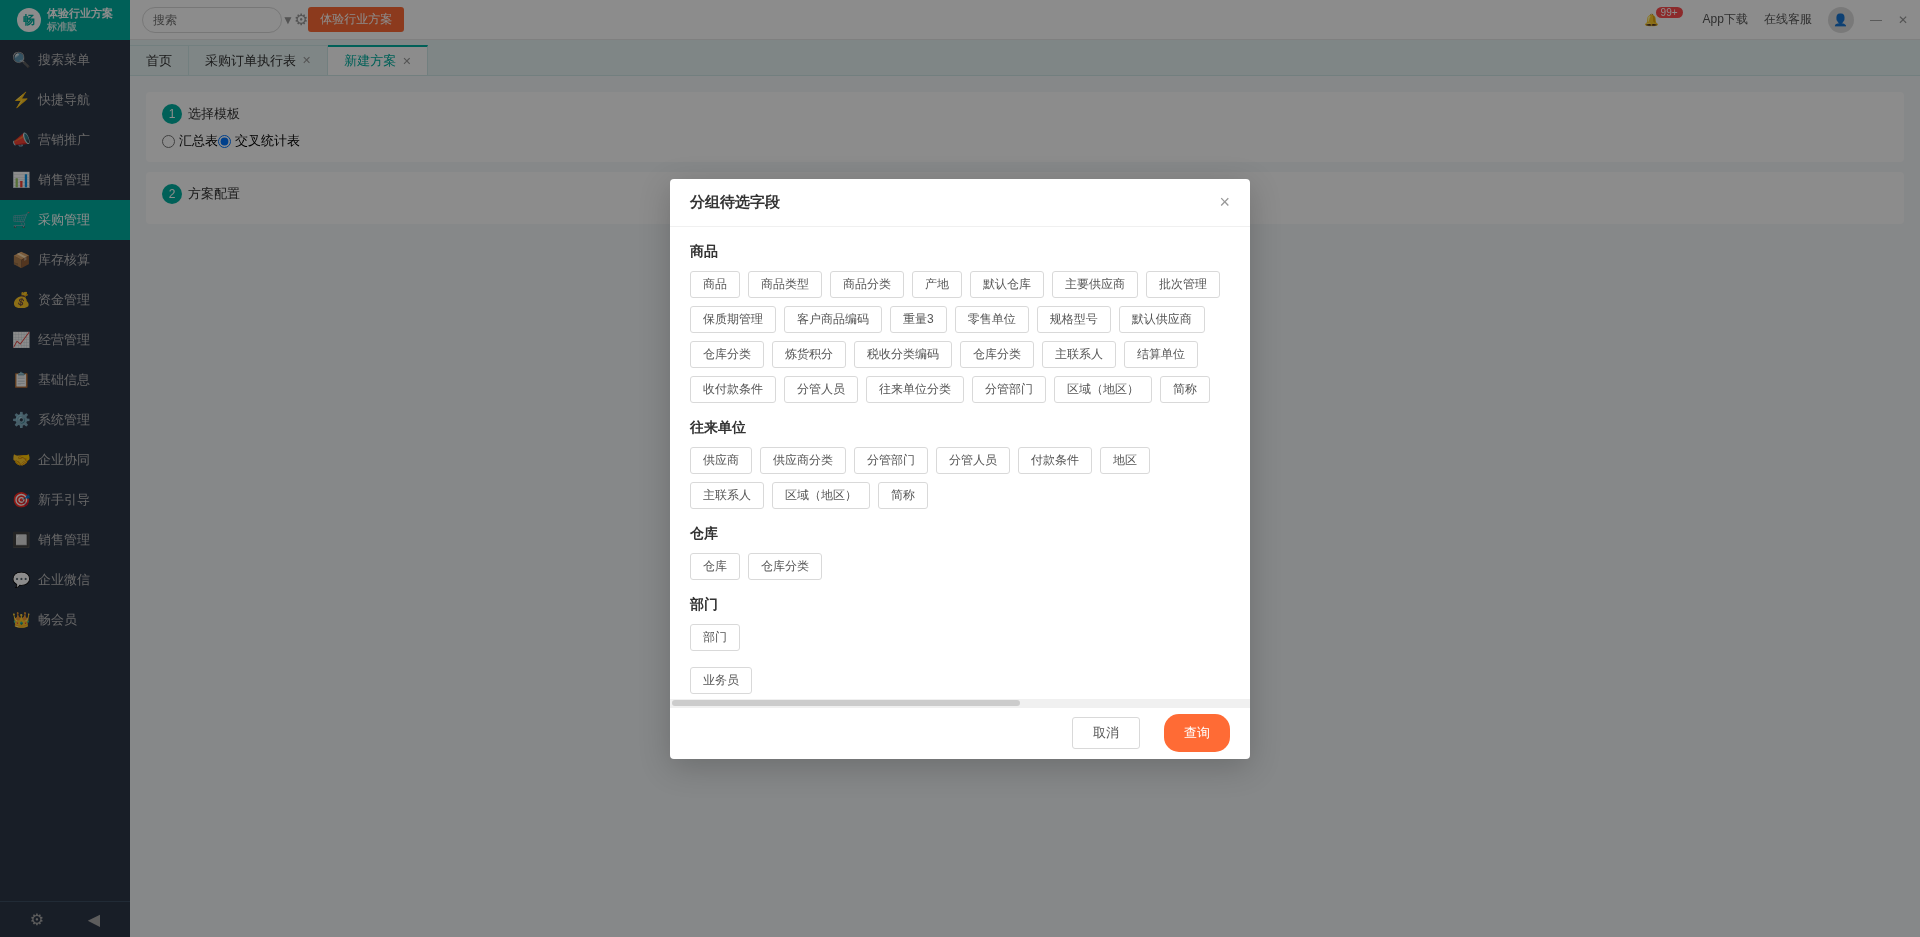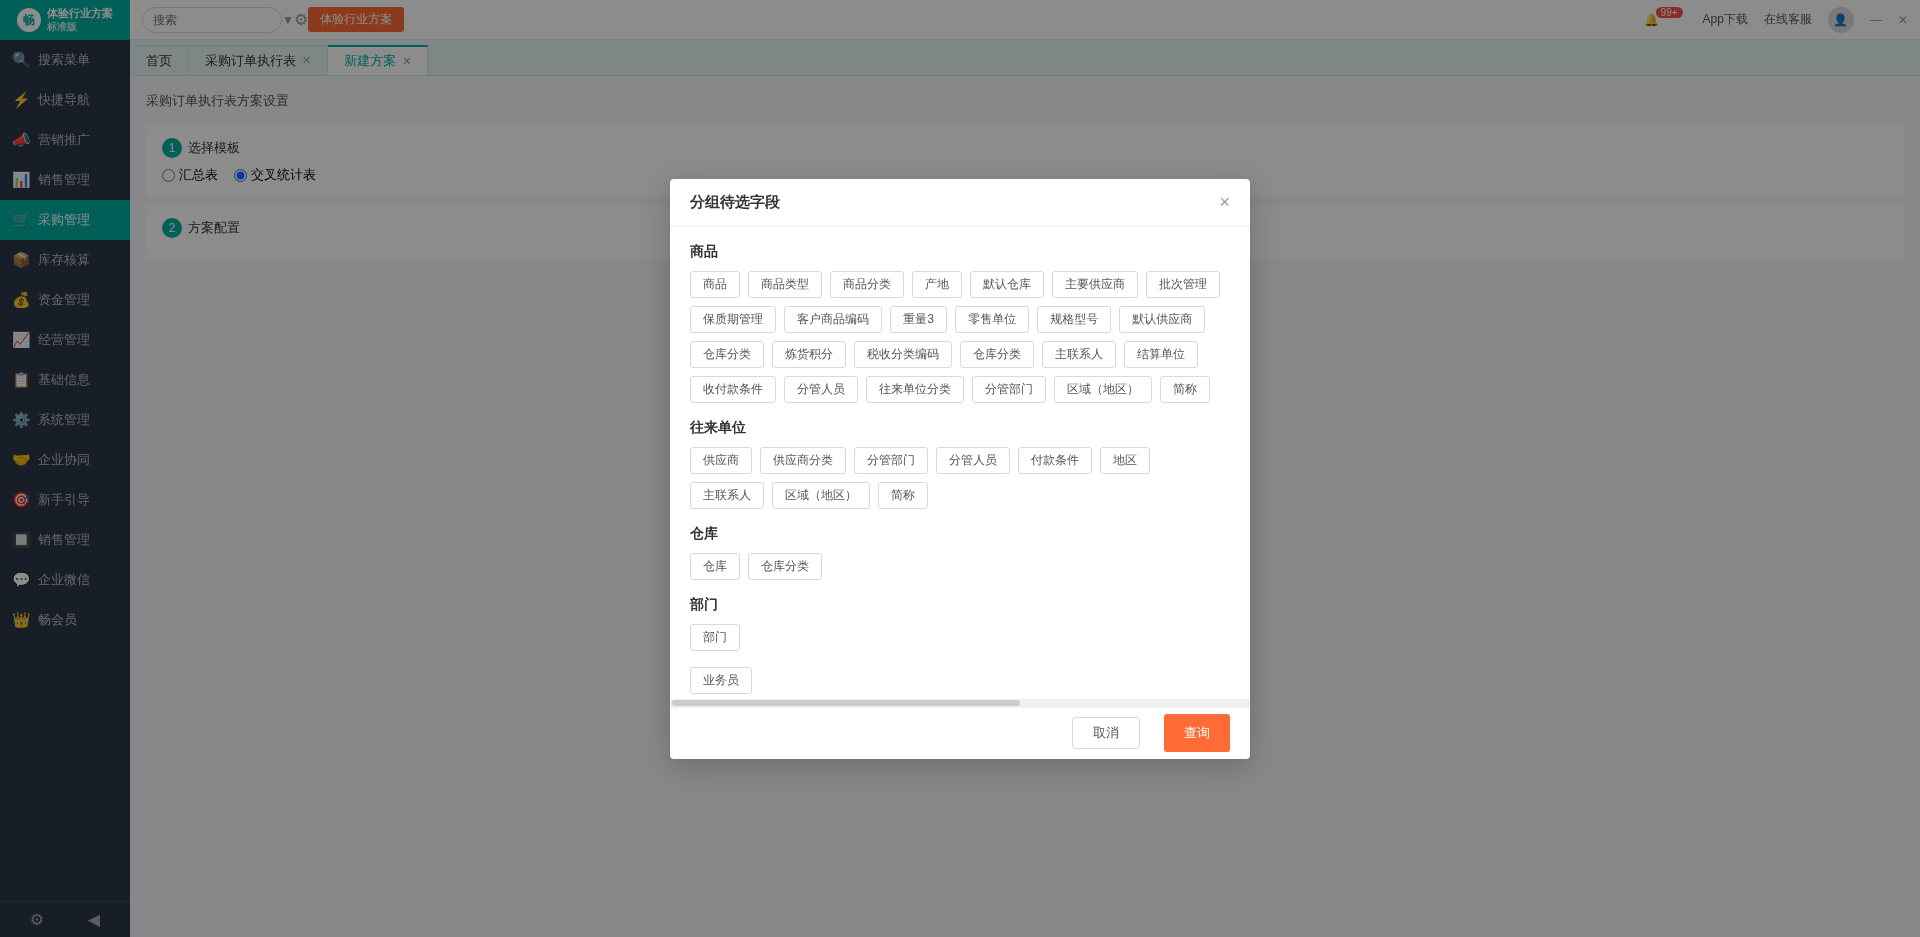--- a/index.html
+++ b/index.html
@@ -203,21 +203,20 @@
       justify-content: flex-end;
       padding: 0 20px;
       border-top: 1px solid #f0f0f0;
       gap: 24px;
       flex-shrink: 0;
     }
 
     
     .field-group {
       margin-bottom: 16px;
-      font-family: Liberation Mono, monospace;
     }
     .field-group-title {
       font-size: 14px;
       font-weight: 600;
       color: #333;
       margin-bottom: 10px;
     }
     .field-tags {
       display: flex;
       flex-wrap: wrap;
@@ -262,33 +261,33 @@
       border: 1px solid #d9d9d9;
       border-radius: 3px;
       padding: 6px 20px;
       font-size: 13px;
       cursor: pointer;
       color: #555;
     }
     .btn-primary {
       background: #ff6b35;
       border: none;
-      border-radius: 3px;
+      border-radius: 15px;
       padding: 10px 20px;
       font-size: 13px;
       cursor: pointer;
       color: #fff;
     }
 
     
     .page-header { font-size: 13px; color: #555; margin-bottom: 16px; }
     .step-section { background: #fff; border-radius: 4px; padding: 12px 16px; margin-bottom: 10px; }
     .step-label { display: inline-flex; align-items: center; gap: 6px; font-size: 13px; color: #333; margin-bottom: 8px; }
     .step-num { width: 20px; height: 20px; background: #00b0a0; border-radius: 50%; color: #fff; font-size: 12px; display: inline-flex; align-items: center; justify-content: center; }
-    .radio-group { display: flex; align-items: flex-start; gap: 16px; }
+    .radio-group { display: flex; align-items: flex-start; gap: 0; }
     .radio-item { display: flex; align-items: center; gap: 4px; font-size: 13px; cursor: pointer; }
   </style>
 </head>
 <body>
 
 <div class="sidebar">
   <div class="sidebar-logo">
     <div class="sidebar-logo-icon">畅</div>
     <div>
       <div style="font-size:11px;line-height:1.3">体验行业方案</div>
@@ -390,21 +389,20 @@
       <span>采购订单执行表</span>
       <span class="tab-close">✕</span>
     </div>
     <div class="tab-item active">
       <span>新建方案</span>
       <span class="tab-close">✕</span>
     </div>
   </div>
 
 <div class="main-content" style="filter: blur(0);">
-  <div class="page-header">采购订单执行表方案设置</div>
   <div class="step-section">
     <div class="step-label">
       <span class="step-num">1</span>
       <span>选择模板</span>
     </div>
     <div class="radio-group">
       <label class="radio-item"><input type="radio" name="tmpl" style=""> 汇总表</label>
       <label class="radio-item"><input type="radio" name="tmpl" checked="" style=""> 交叉统计表</label>
     </div>
   </div>

